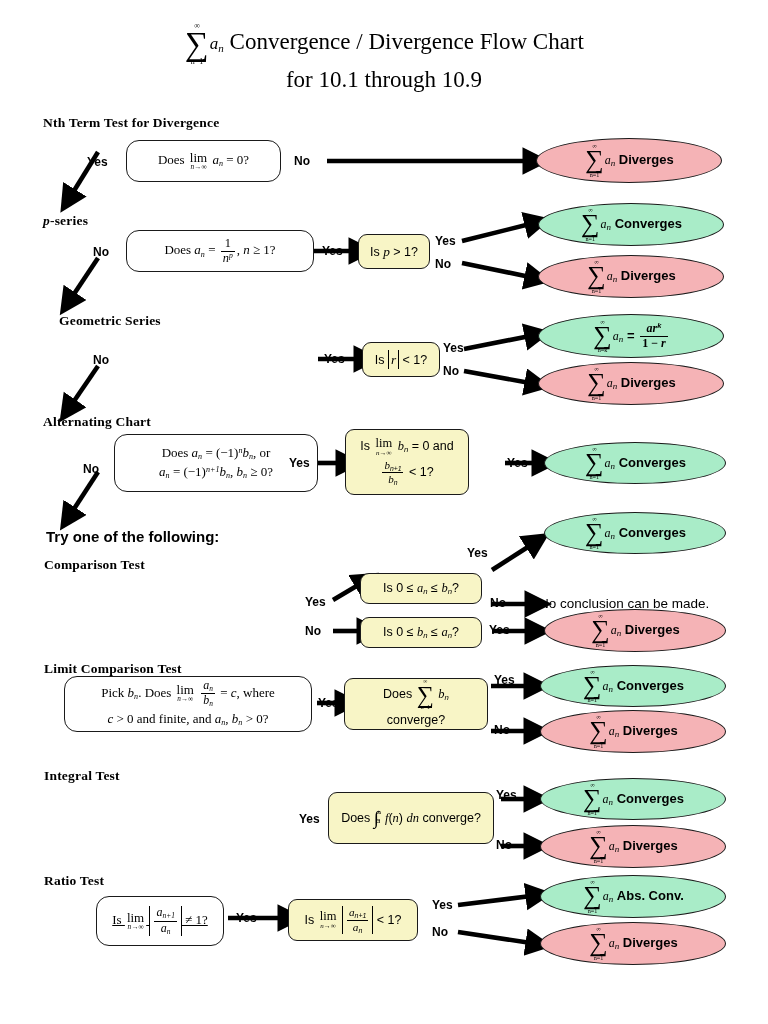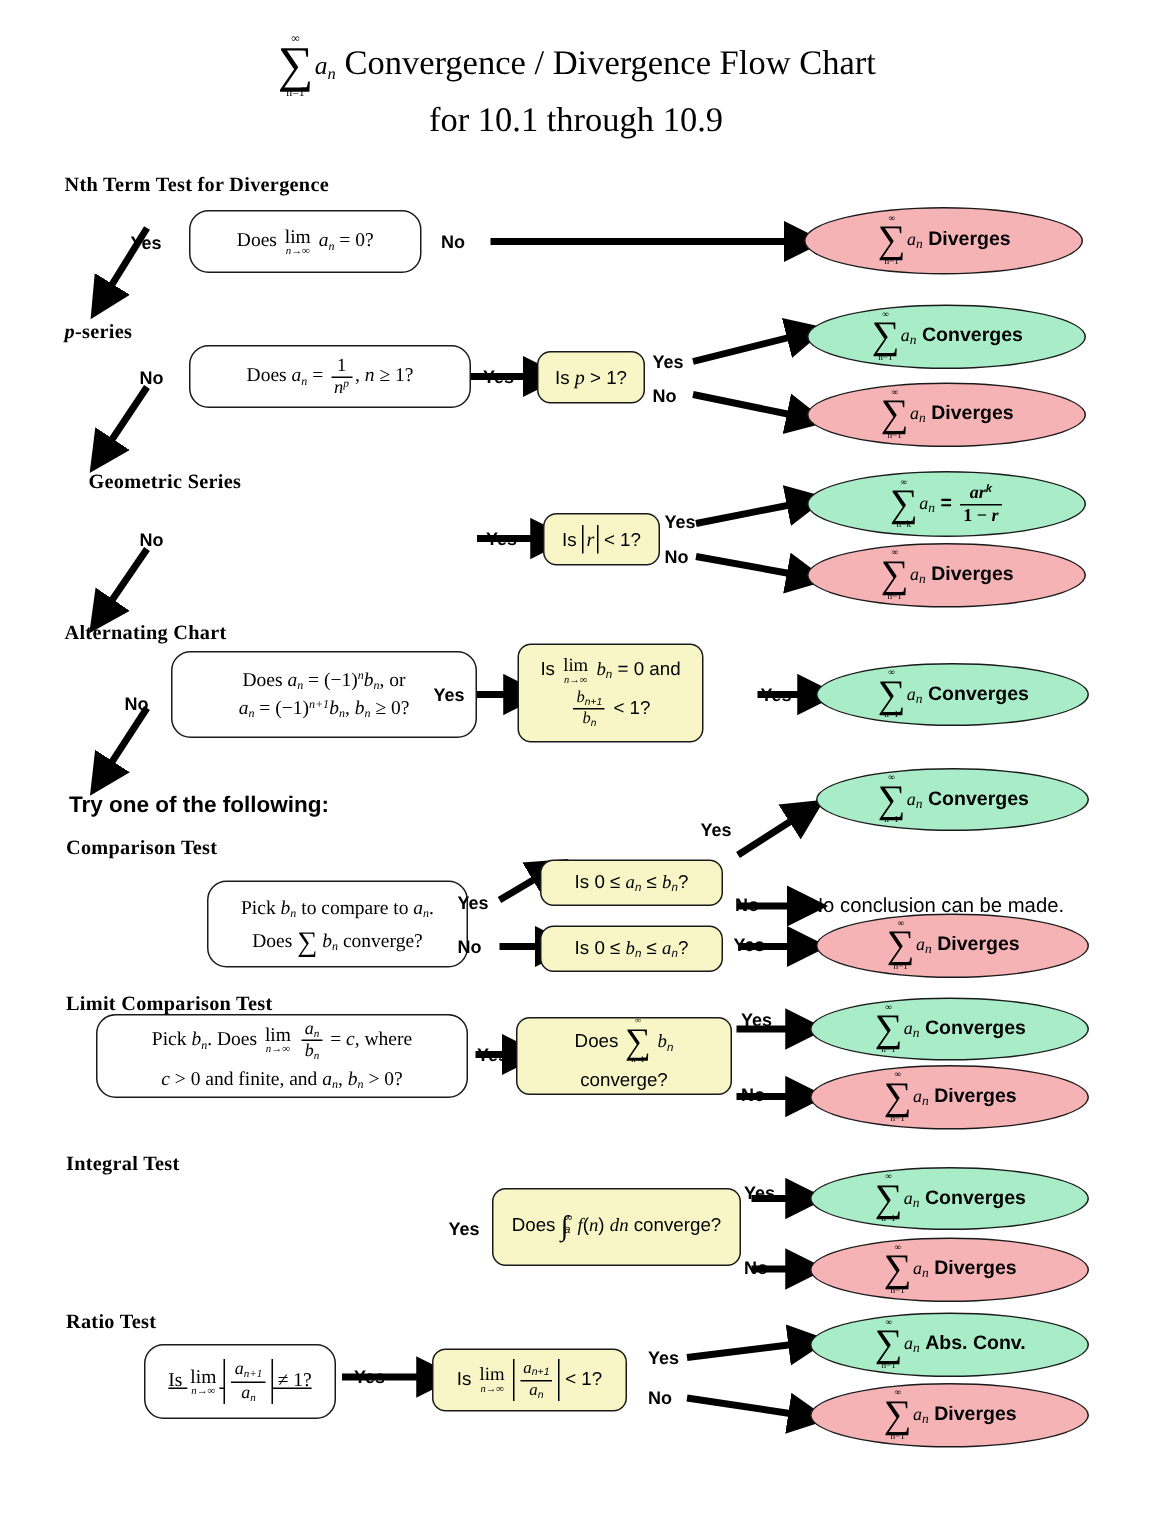--- a/index.html
+++ b/index.html
@@ -320,28 +320,20 @@
     <span>
       <span class="sum mserif" style="font-size:14px;"><span class="up">∞</span><span class="sg">∑</span><span class="dn">n=1</span></span><span class="it mserif" style="font-size:12px;">a</span><span class="it mserif" style="font-size:9px;vertical-align:-2px;">n</span>
       <span style="font-weight:600;">Converges</span>
     </span>
   </div>
 
   <div class="try-head" style="left:46px; top:528px;">Try one of the following:</div>
 
   <div class="sec-head" style="left:44px; top:557px;">Comparison Test</div>
 
-  <div class="qbox" style="left:138px; top:587px; width:174px; height:58px; flex-direction:column;">
-    <span class="mserif">
-      Pick <span class="it">b</span><span class="sub">n</span> to compare to <span class="it">a</span><span class="sub">n</span>.
-    </span>
-    <span class="mserif" style="margin-top:3px;">
-      Does <span class="mserif" style="font-size:1.45em;line-height:.7;vertical-align:-.15em;">∑</span> <span class="it">b</span><span class="sub">n</span> converge?
-    </span>
-  </div>
   <div class="lbl" style="left:305px; top:595px;">Yes</div>
   <div class="lbl" style="left:305px; top:624px;">No</div>
 
   <div class="qbox yellow" style="left:360px; top:573px; width:122px; height:31px;">
     <span>
       Is 0 ≤ <span class="it mserif">a</span><span class="sub">n</span> ≤ <span class="it mserif">b</span><span class="sub">n</span>?
     </span>
   </div>
   <div class="qbox yellow" style="left:360px; top:617px; width:122px; height:31px;">
     <span>

